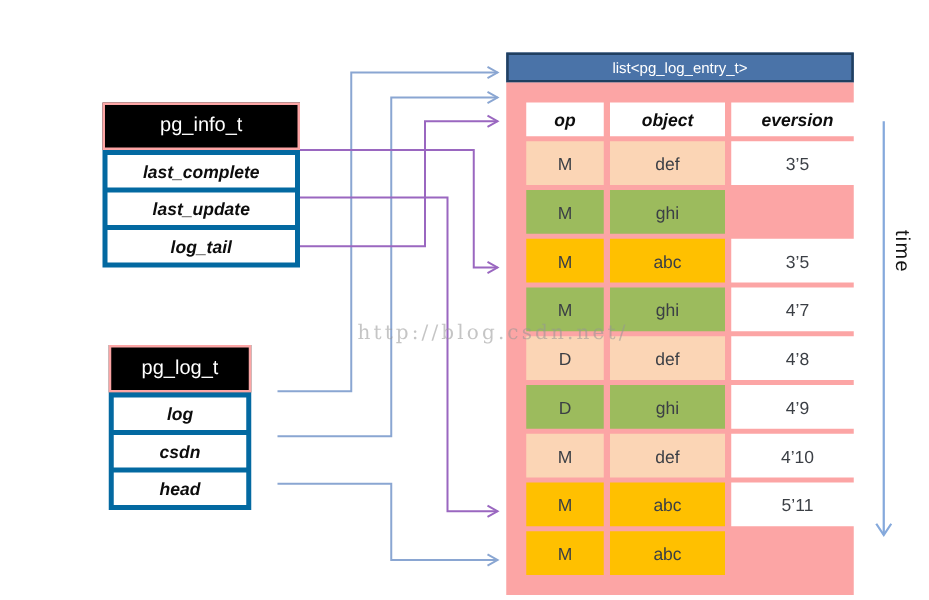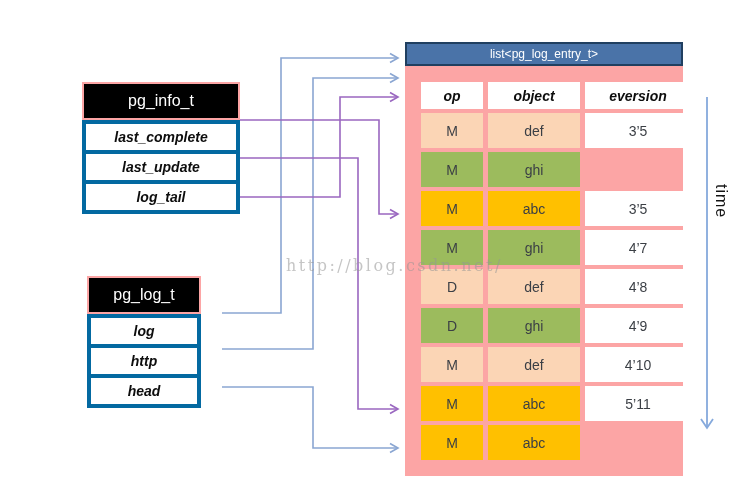--- a/index.html
+++ b/index.html
@@ -74,21 +74,21 @@
       <div class="sbox-row">last_complete</div>
       <div class="sbox-row">last_update</div>
       <div class="sbox-row">log_tail</div>
     </div>
   </div>
 
   <div class="sbox pg-log">
     <div class="sbox-header">pg_log_t</div>
     <div class="sbox-body">
       <div class="sbox-row">log</div>
-      <div class="sbox-row">http</div>
+      <div class="sbox-row">csdn</div>
       <div class="sbox-row">head</div>
     </div>
   </div>
 
   <div class="ltable">
     <div class="ltable-title">list&lt;pg_log_entry_t&gt;</div>
     <div class="lgrid">
       <div class="lrow head-row">
         <div class="cell">op</div>
         <div class="cell">object</div>

